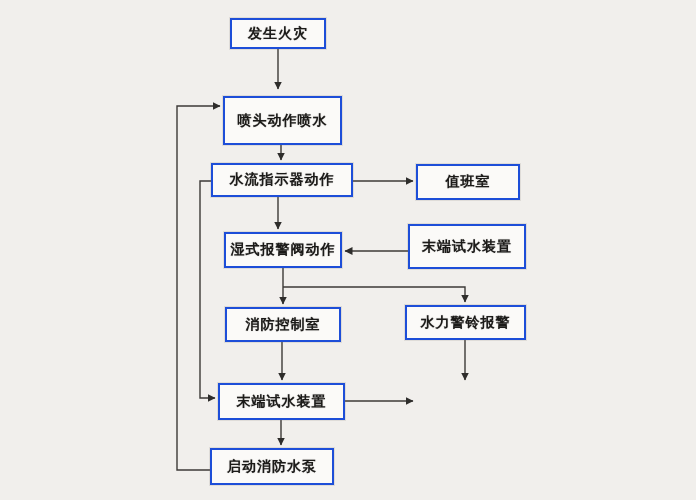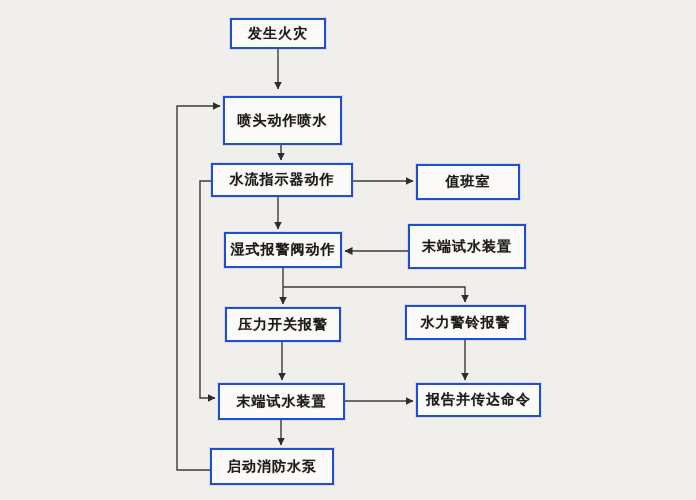--- a/index.html
+++ b/index.html
@@ -89,32 +89,29 @@
 
   <div class="node n-alarm-valve">
     <span>湿式报警阀动作</span>
   </div>
 
   <div class="node n-end-test">
     <span>末端试水装置</span>
   </div>
 
   <div class="node n-pressure-switch">
-    <span>压力开关报警</span>
+    <span>消防控制室</span>
   </div>
 
   <div class="node n-hydraulic-bell">
     <span>水力警铃报警</span>
   </div>
 
   <div class="node n-control-room">
     <span>末端试水装置</span>
   </div>
 
-  <div class="node n-report-command">
-    <span>报告并传达命令</span>
-  </div>
 
   <div class="node n-fire-pump">
     <span>启动消防水泵</span>
   </div>
 
 </div>
 
 </body></html>

